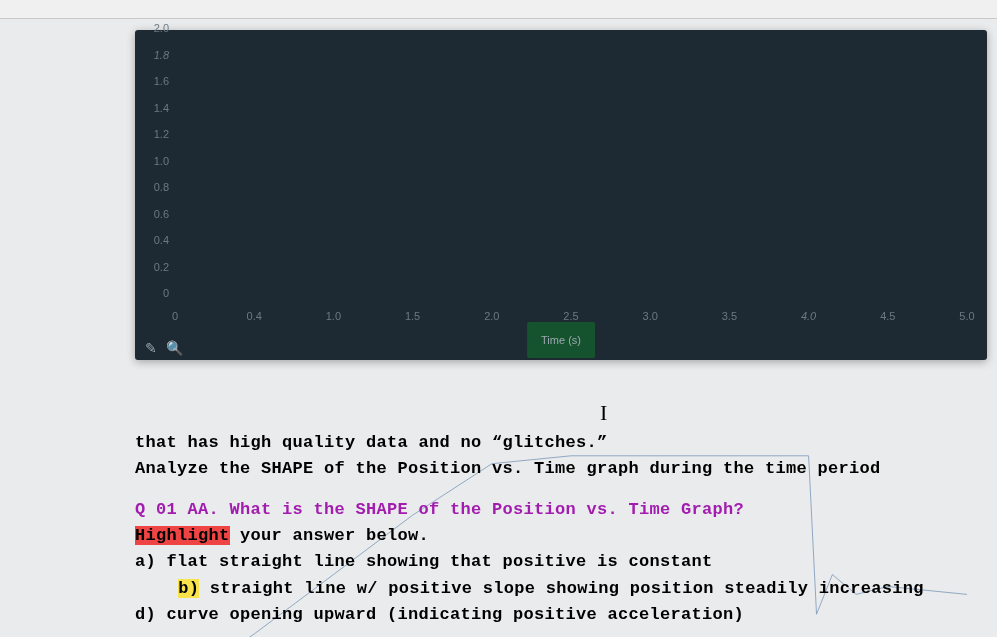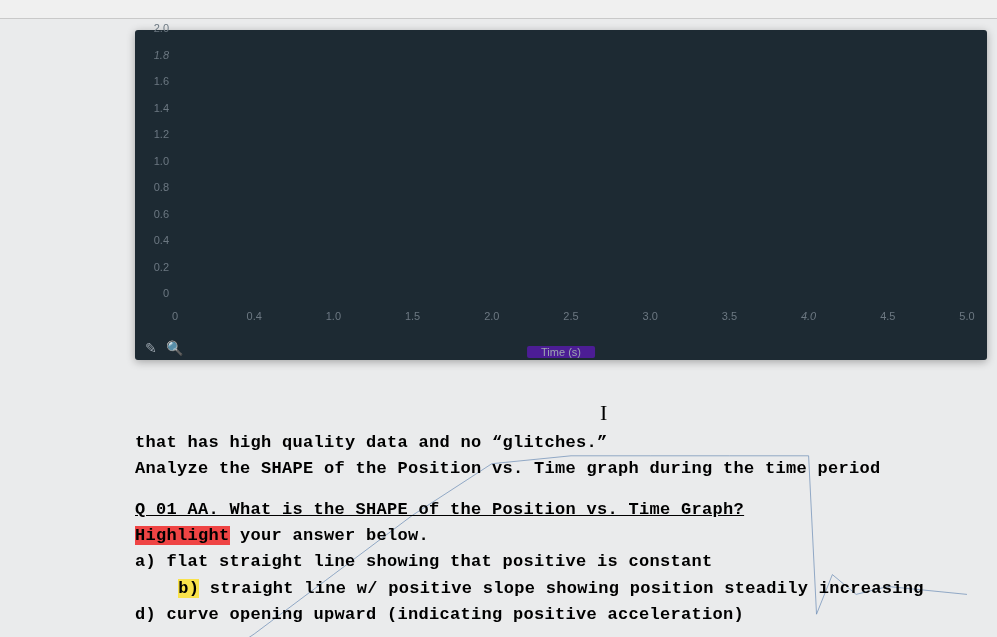--- a/index.html
+++ b/index.html
@@ -32,39 +32,39 @@
   .plot-area{
     position:absolute;
     left:40px;right:20px;top:10px;bottom:55px;
   }
   .y-ticks{position:absolute;left:6px;top:10px;bottom:55px;width:30px;}
   .y-tick{position:absolute;right:2px;transform:translateY(-50%);font-size:11px;color:#6c7882;white-space:nowrap;}
   .x-ticks{position:absolute;left:40px;right:20px;bottom:35px;height:15px;}
   .x-tick{position:absolute;transform:translateX(-50%);font-size:11px;color:#6c7882;}
   .axis-label{
     position:absolute;left:50%;bottom:2px;transform:translateX(-50%);
-    background:#4c1d95;padding:0 14px;border-radius:2px;font-size:11px;color:#9da7b0;
+    background:#14532d;padding:12px 14px;border-radius:2px;font-size:11px;color:#9da7b0;
   }
   .zoom-icons{position:absolute;left:10px;bottom:4px;display:flex;gap:10px;color:#9da7b0;}
   .zoom-icons span{font-size:14px;}
   .line{
     position:absolute;inset:0;
   }
   .cursor-i{
     position:absolute;left:600px;top:400px;color:#000;font-size:22px;font-family:serif;
   }
   .text{
     position:absolute;left:135px;right:30px;top:430px;
     font-size:17px;line-height:1.55;
     color:#000;
     font-family:"Courier New",monospace;
     font-weight:600;
     letter-spacing:.3px;
   }
-  .q-head{color:#000000;text-decoration:underline;}
+  .q-head{color:#a21caf;}
   .hl{background:#ef4444;}
   .opt-b{color:#000;text-align:center;}
   .opt-b .lb{background:#f9e24b;}
 </style>
 </head>
 <body>
 
 <div class="page">
 
   <div class="ruler"></div>

